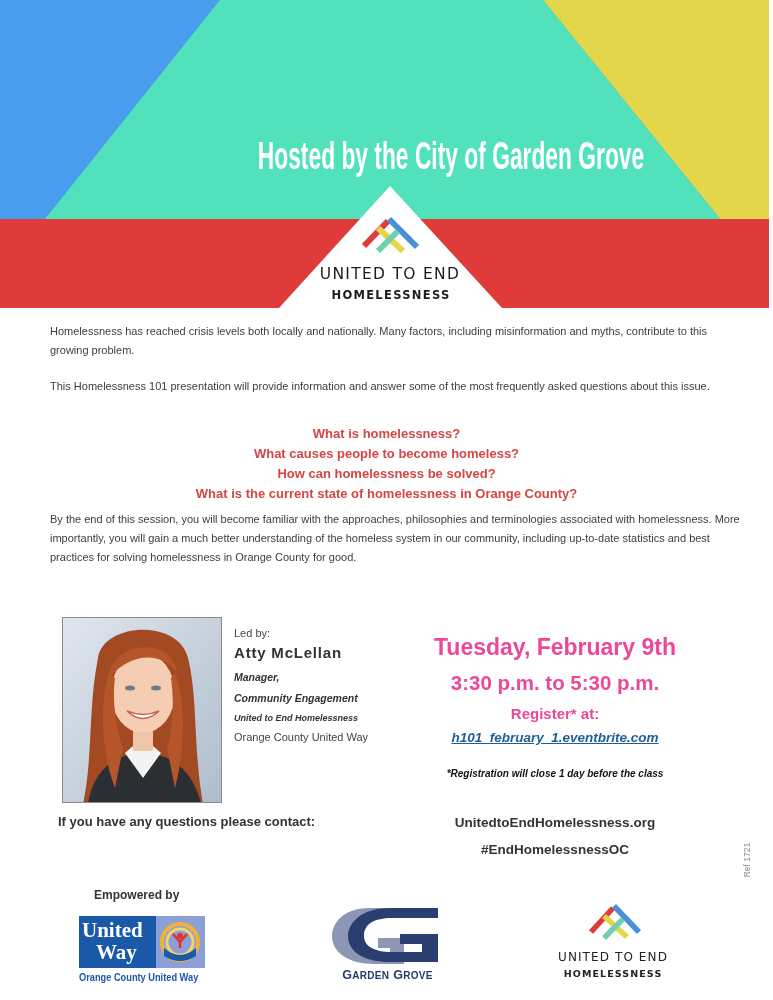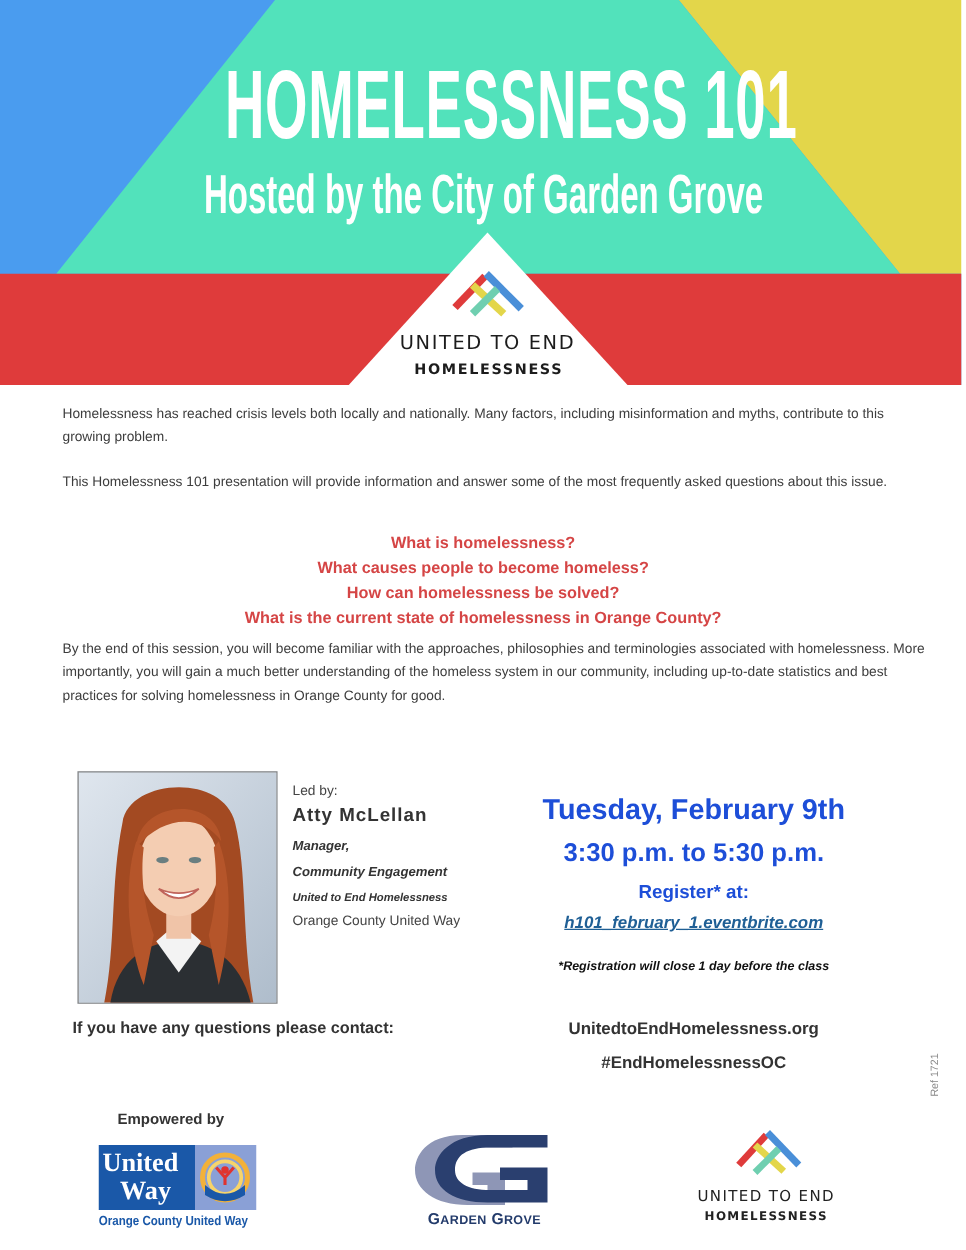--- a/index.html
+++ b/index.html
@@ -8,21 +8,21 @@
 
   
   .header { position: absolute; left: 0; top: 0; width: 773px; height: 308px; overflow: hidden; }
   .header svg.bg { position: absolute; left: 0; top: 0; }
   .title {
     position: absolute; left: 0; width: 773px; text-align: center; color: #ffffff;
     font-family: "Liberation Sans", sans-serif; font-weight: bold; white-space: nowrap;
   }
   .title.main { top: 44px; font-size: 78px; line-height: 78px; letter-spacing: 1px; }
   .title.main span { display: inline-block; transform: scaleX(0.56); transform-origin: center; }
-  .title.sub { top: 134px; font-size: 44px; line-height: 44px; }
+  .title.sub { top: 134px; font-size: 38px; line-height: 44px; text-align: right; }
   .title.sub span { display: inline-block; transform: scaleX(0.6); transform-origin: center; }
 
   .logo-text-1 {
     position: absolute; left: 0; width: 780px; top: 265px; text-align: center;
     font-family: "DejaVu Sans", sans-serif; font-size: 15.5px; letter-spacing: 1.3px; color: #1c1c1c; font-weight: 500;
   }
   .logo-text-2 {
     position: absolute; left: 0; width: 782px; top: 288px; text-align: center;
     font-family: "DejaVu Sans", sans-serif; font-size: 11.5px; letter-spacing: 1.3px; color: #1c1c1c; font-weight: bold;
   }
@@ -50,21 +50,21 @@
   .r1 { top: 671px; font-size: 10.5px; }
   .r2 { top: 692px; font-size: 10.5px; }
   .r3 { top: 713px; font-size: 9px; }
   .speaker-org { position: absolute; left: 234px; top: 731px; font-size: 11px; color: #444; }
 
   .contact {
     position: absolute; left: 58px; top: 812px; font-weight: bold; font-size: 13px; line-height: 20px; color: #333;
   }
 
   
-  .event { position: absolute; left: 400px; width: 310px; text-align: center; color: #1d4ed8; font-weight: bold; }
+  .event { position: absolute; left: 400px; width: 310px; text-align: center; color: #ec4899; font-weight: bold; }
   .ev-date { top: 634px; font-size: 23px; }
   .ev-time { top: 671px; font-size: 20.5px; }
   .ev-reg { top: 705px; font-size: 15px; }
   .ev-link { top: 730px; font-size: 13.5px; color: #1f5f95; text-decoration: underline; font-style: italic; }
   .ev-note { top: 768px; font-size: 10px; font-style: italic; color: #111; }
   .ev-web { top: 815px; font-size: 13.5px; color: #333; }
   .ev-tag { top: 842px; font-size: 13.5px; color: #333; }
 
   .ref {
     position: absolute; left: 727px; top: 855px; font-size: 8.5px; color: #888;
@@ -104,21 +104,20 @@
     <polygon points="390,186 502,308 279,308" fill="#ffffff"></polygon>
 
     <g>
       <line x1="364" y1="246" x2="388" y2="221" stroke="#df3b3b" stroke-width="6"></line>
       <line x1="389" y1="219" x2="417" y2="247" stroke="#4a8fd8" stroke-width="6"></line>
       <line x1="378" y1="228" x2="403" y2="251" stroke="#e3d64a" stroke-width="6"></line>
       <line x1="378" y1="251" x2="398" y2="231" stroke="#6fcfb0" stroke-width="6"></line>
     </g>
   </svg>
 
-  <div class="title main"><span>HOMELESSNESS 101</span></div>
   <div class="title sub"><span>Hosted by the City of Garden Grove</span></div>
 
   <div class="logo-text-1">UNITED TO END</div>
   <div class="logo-text-2">HOMELESSNESS</div>
 </div>
 
 <p class="para p1">Homelessness has reached crisis levels both locally and nationally. Many factors, including misinformation and myths, contribute to this growing problem.</p>
 <p class="para p2">This Homelessness 101 presentation will provide information and answer some of the most frequently asked questions about this issue.</p>
 
 <div class="questions">

